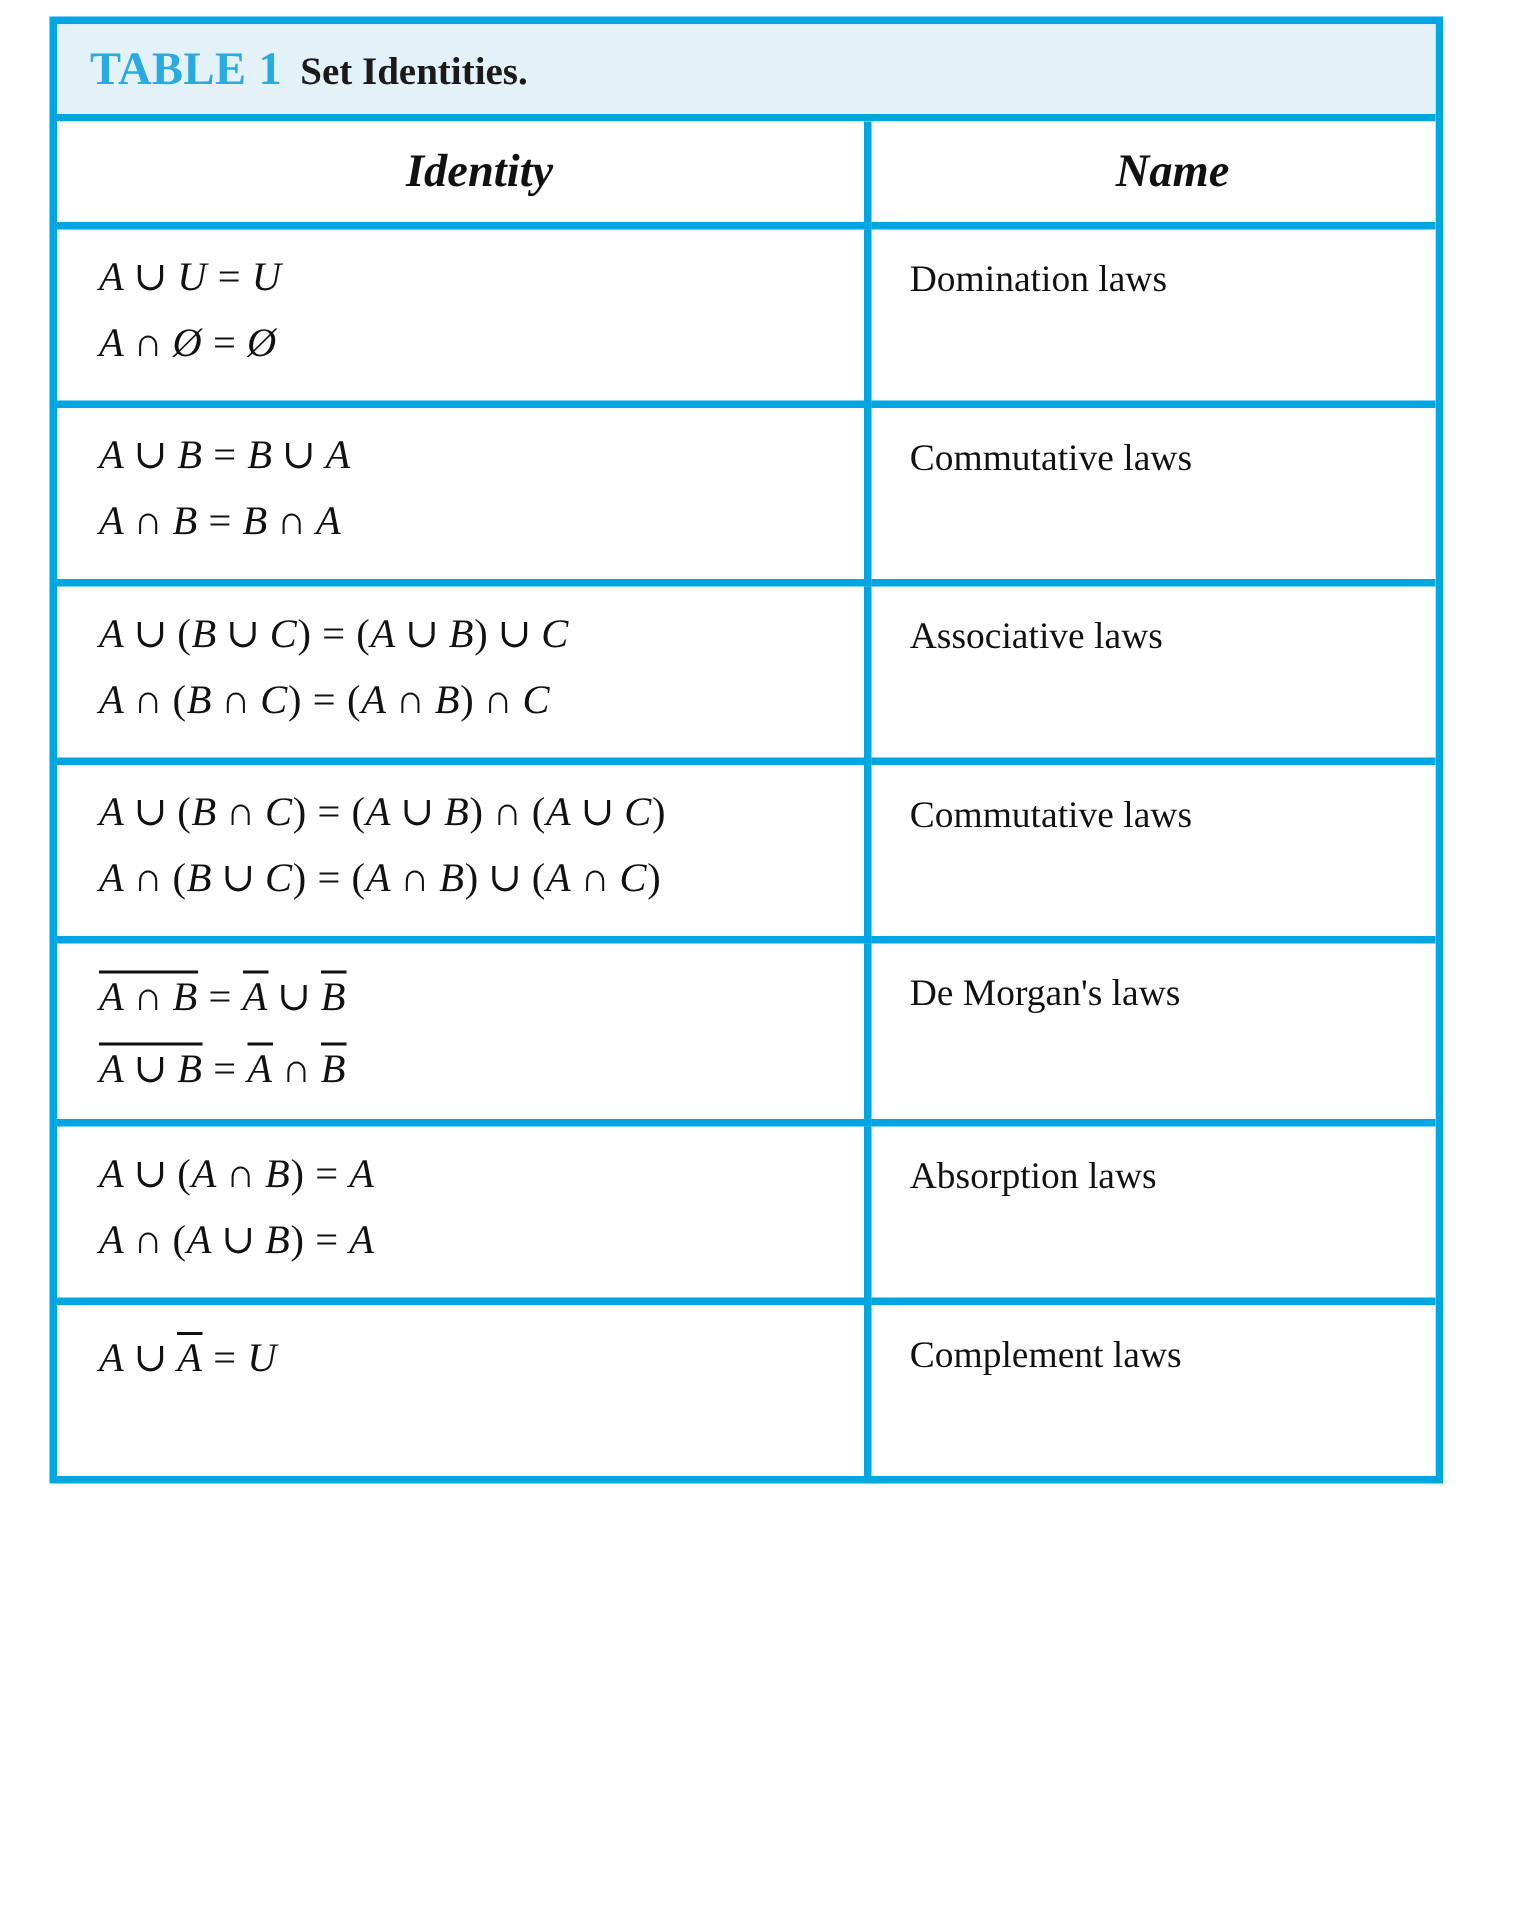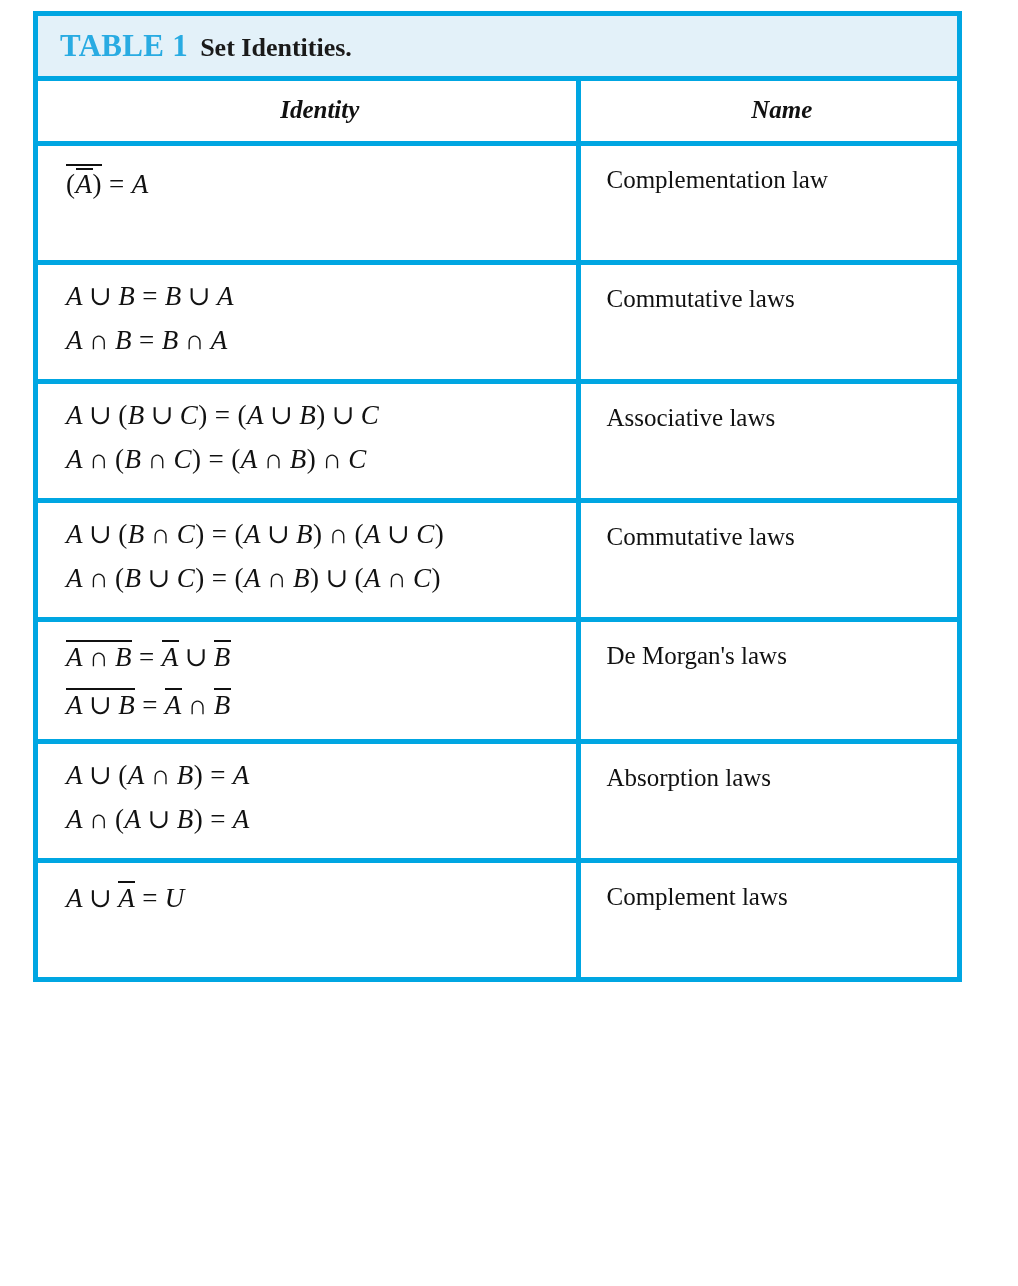--- a/index.html
+++ b/index.html
@@ -69,21 +69,21 @@
   
   table.ident tr.hdr-row > * { border-bottom: 5px solid #00a6e2; }
   table.ident tr.data-row > * { border-bottom: 5px solid #00a6e2; }
   table.ident tr.data-row.last > * { border-bottom: none; }
 
   
   .hdr-cell {
     padding: 14px 0 16px 26px;
     font-style: italic;
     font-weight: bold;
-    font-size: 25px;
+    font-size: 31px;
     color: #111111;
     line-height: 1.2;
   }
   
   tr.hdr-row th.col-left { border-right: 5px solid #00a6e2; }
 
   
   .math-cell {
     padding: 18px 0 20px 28px;
     min-height: 76px;
@@ -144,32 +144,33 @@
           <div class="hdr-cell">Identity</div>
         </th>
         <th>
           <div class="hdr-cell">Name</div>
         </th>
       </tr>
     </thead>
     <tbody>
 
 
-
-
-      <tr class="data-row">
-        <td class="col-left">
-          <div class="math-cell">
-            <div class="eq"><span class="ovr"><span class="par">(</span><span class="ovr-inner"><span class="v">A</span></span><span class="par">)</span></span><span class="eqs">=</span><span class="v">A</span></div>
-          </div>
-        </td>
-        <td>
-          <div class="name-cell">Complementation law</div>
-        </td>
-      </tr>
+      <tr class="data-row">
+        <td class="col-left">
+          <div class="math-cell">
+            <div class="eq"><span class="v">A</span><span class="op">∪</span><span class="v">U</span><span class="eqs">=</span><span class="v">U</span></div>
+            <div class="eq"><span class="v">A</span><span class="op">∩</span><span class="empty">Ø</span><span class="eqs">=</span><span class="empty">Ø</span></div>
+          </div>
+        </td>
+        <td>
+          <div class="name-cell">Domination laws</div>
+        </td>
+      </tr>
+
+
 
       <tr class="data-row">
         <td class="col-left">
           <div class="math-cell">
             <div class="eq"><span class="v">A</span><span class="op">∪</span><span class="v">B</span><span class="eqs">=</span><span class="v">B</span><span class="op">∪</span><span class="v">A</span></div>
             <div class="eq"><span class="v">A</span><span class="op">∩</span><span class="v">B</span><span class="eqs">=</span><span class="v">B</span><span class="op">∩</span><span class="v">A</span></div>
           </div>
         </td>
         <td>
           <div class="name-cell">Commutative laws</div>

